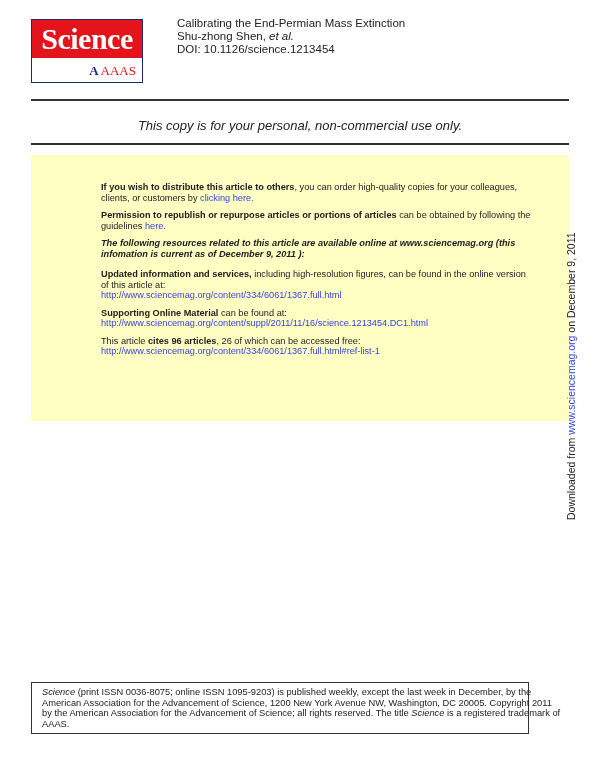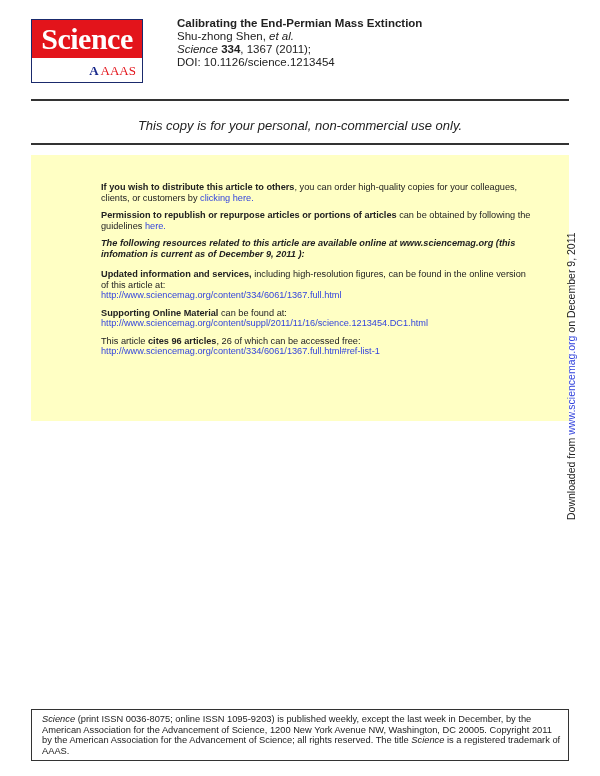--- a/index.html
+++ b/index.html
@@ -17,62 +17,61 @@
     line-height: 38px; text-align: center; letter-spacing: -0.5px;
   }
   .logo-aaas {
     position: absolute; right: 6px; bottom: 3px; display: flex; align-items: center; gap: 2px;
     font-family: "Liberation Serif", serif; font-size: 13px; color: #e3141b; letter-spacing: 0px;
   }
   .aaas-mark { color: #1a2a8c; font-weight: bold; font-size: 13px; font-family: "Liberation Serif", serif; }
   .header-info {
     position: absolute; left: 177px; top: 17px; font-size: 11.5px; line-height: 13px; color: #222;
   }
-  .header-info .title { font-weight: bold; font-size: 11.5px; text-align: right; }
+  .header-info .title { font-weight: normal; font-size: 11.5px; text-align: right; }
   .rule { position: absolute; left: 31px; width: 538px; height: 2px; background: #333; }
   .personal {
     position: absolute; left: 0; width: 600px; top: 118px; text-align: center;
     font-style: italic; font-size: 13px; color: #222;
   }
   .yellow-box {
     position: absolute; left: 31px; top: 155px; width: 538px; height: 266px; background: #ffffc4;
   }
   .ycontent {
     position: absolute; left: 101px; top: 182px; width: 430px; font-size: 9.2px; line-height: 10.5px; color: #222;
   }
   .ycontent p { margin: 0 0 7px 0; }
   .ycontent a, .link { color: #3344dd; text-decoration: none; }
   .ycontent .resources { font-weight: bold; font-style: italic; margin-bottom: 10px; margin-top: 4px; }
   .vertical {
     position: absolute; left: 565px; top: 520px; transform-origin: 0 0; transform: rotate(-90deg);
     white-space: nowrap; font-size: 10.5px; color: #222;
   }
   .footer-box {
-    position: absolute; left: 31px; top: 709px; width: 538px; height: 52px;
+    position: absolute; left: 31px; top: 682px; width: 498px; height: 52px;
     border: 1.5px solid #333; box-sizing: border-box;
   }
   .footer-text {
     position: absolute; left: 10px; top: 4px; width: 520px; font-size: 9.3px; line-height: 10.6px; color: #222;
   }
 </style>
 </head>
 <body>
 
 <div class="logo-box">
   <div class="logo-red">Science</div>
   <div class="logo-aaas">
     <span class="aaas-mark">A</span>
     <span>AAAS</span>
   </div>
 </div>
 
 <div class="header-info">
   <div class="title">Calibrating the End-Permian Mass Extinction</div>
   <div><span>Shu-zhong Shen,</span> <i>et al.</i></div>
-  <div><i>Science</i> <b>334</b><span>, 1367 (2011);</span></div>
   <div>DOI: 10.1126/science.1213454</div>
 </div>
 
 <div class="rule" style="top:99px"></div>
 <div class="personal">This copy is for your personal, non-commercial use only.</div>
 <div class="rule" style="top:143px"></div>
 
 <div class="yellow-box"></div>
 <div class="ycontent">
   <p><b>If you wish to distribute this article to others</b><span>, you can order high-quality copies for your colleagues, clients, or customers by </span><a>clicking here.</a></p>

